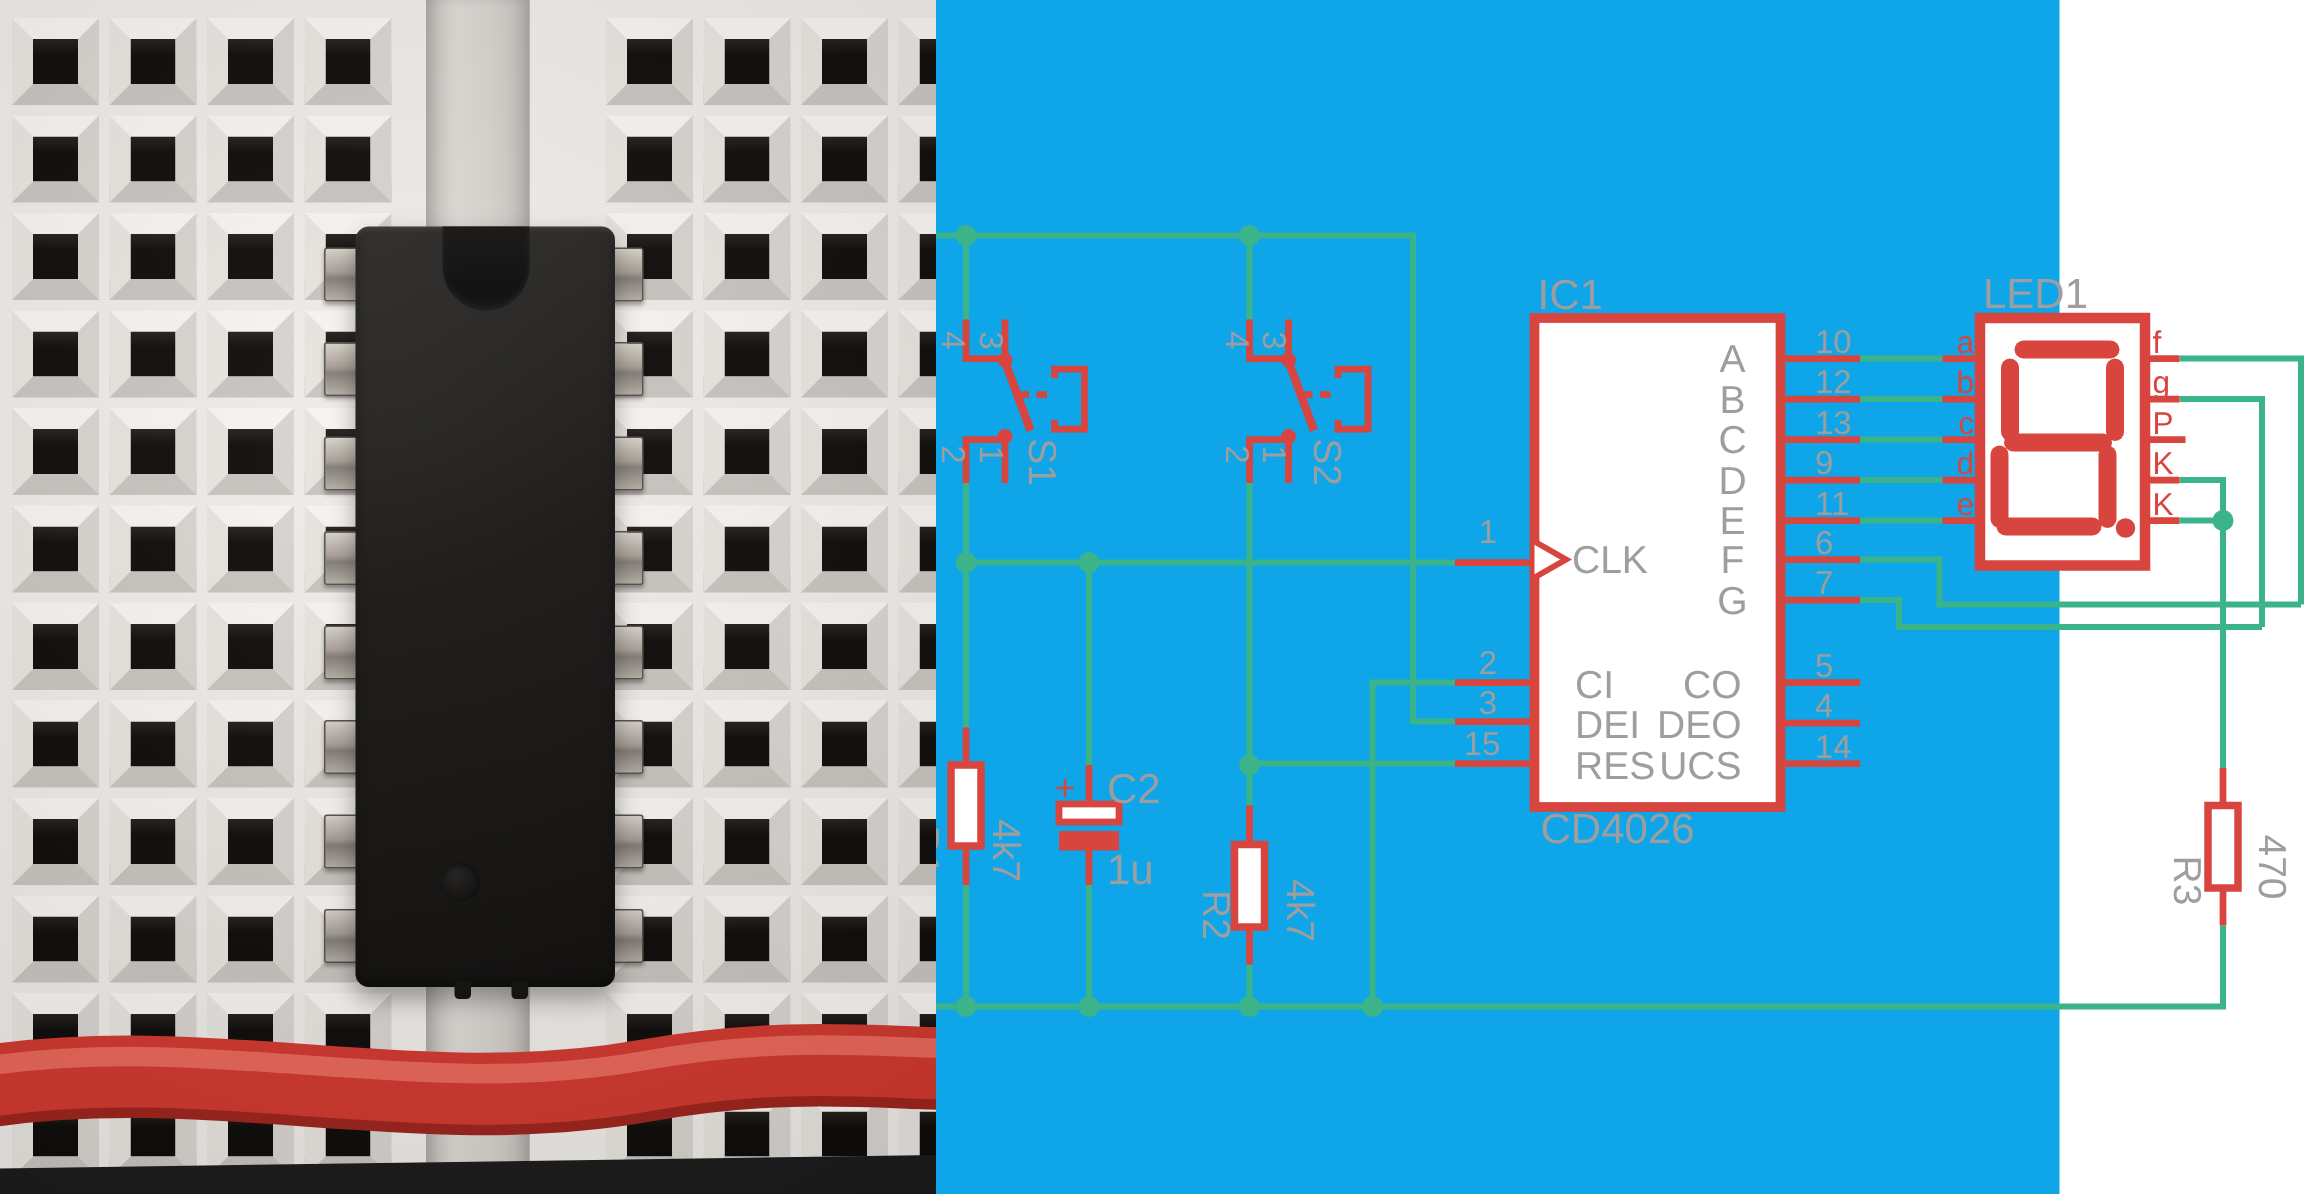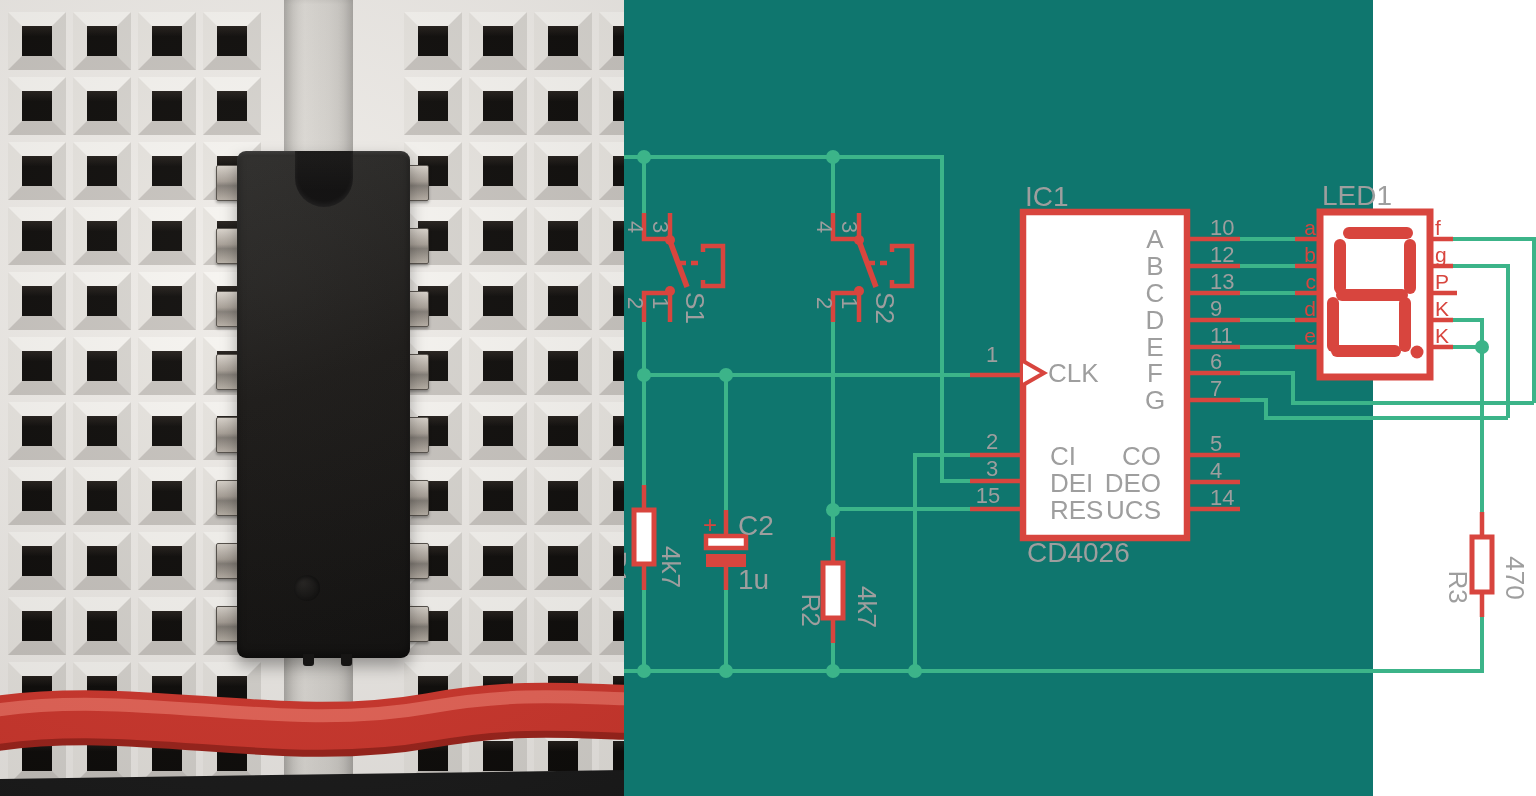--- a/index.html
+++ b/index.html
@@ -25,21 +25,21 @@
           background:radial-gradient(circle at 35% 30%, #242220,#0f0e0d 75%);
           box-shadow:inset 0 2px 4px rgba(0,0,0,.6);}
   .tab{position:absolute;bottom:-8px;width:11px;height:12px;background:#121110;border-radius:0 0 3px 3px;}
   .pin{position:absolute;width:22px;height:34px;border:1px solid #55504a;border-radius:2px;z-index:2;
        background:linear-gradient(180deg,#d9d3cb,#a8a097 45%,#837d76 58%,#b7afa5);
        box-shadow:0 2px 3px rgba(0,0,0,.35);}
   .vignette{position:absolute;inset:0;z-index:6;pointer-events:none;
             background:radial-gradient(120% 90% at 45% 35%, rgba(255,255,255,.05), rgba(0,0,0,.10) 88%);}
   .overlay-svg{position:absolute;left:0;top:0;z-index:5;}
   
-  .schematic{position:absolute;left:624px;top:0;width:749px;height:796px;background:#0f766e;}
+  .schematic{position:absolute;left:624px;top:0;width:749px;height:796px;background:#0ea5e9;}
   svg text{font-family:"Liberation Sans",sans-serif;}
   .lbl{fill:#9e9e9e;}
   .red-lbl{fill:#d8453e;}
 </style>
 </head>
 <body>
 
 <div class="stage">
 
   <div class="photo">

